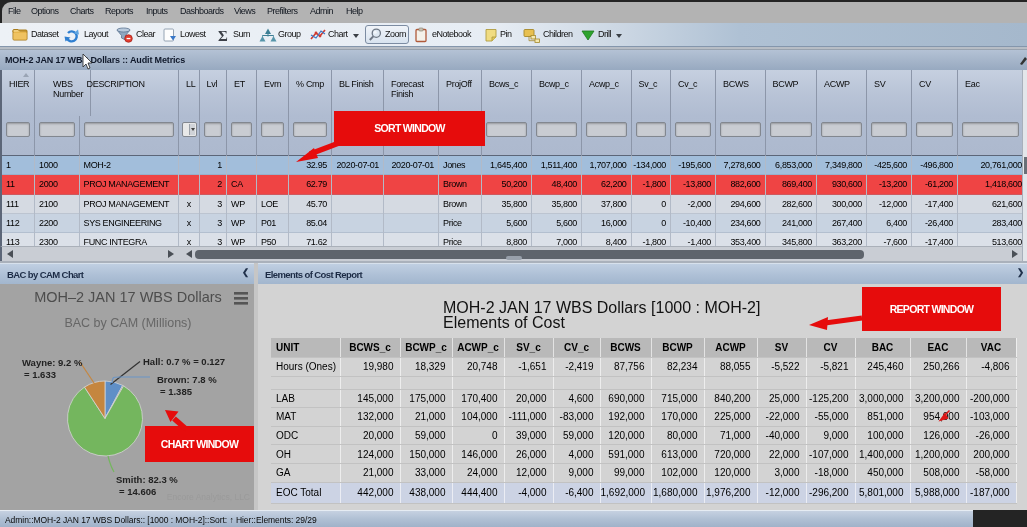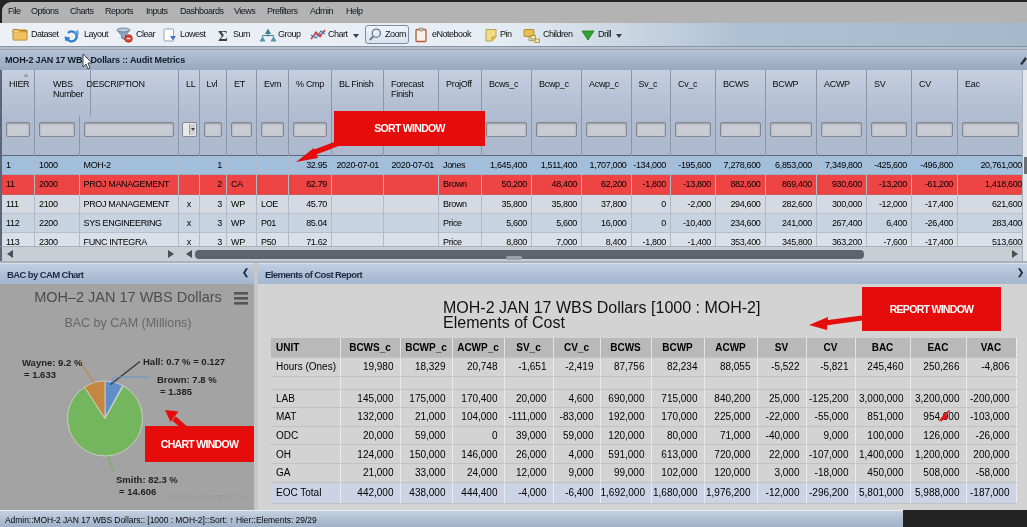--- a/index.html
+++ b/index.html
@@ -68,21 +68,21 @@
   #rtable { position:absolute; left:271px; top:338px; width:745px; border-collapse:collapse;
     font-size:10px; color:#000; table-layout:fixed; }
   #rtable td { border-right:1px solid rgba(255,255,255,.6); border-bottom:1px solid #c2c2c2;
     padding:0 6px 0 0; height:18.6px; text-align:right; white-space:nowrap; }
   #rtable td:first-child { text-align:left; padding:0 0 0 5px; }
   #rtable tr.rh td { background:#b9b9b9; font-weight:bold; text-align:center; padding:4px; height:18.5px;margin-left:16px; }
   #rtable tr.rh td:first-child { text-align:left; padding-left:5px; }
   #rtable tr.spacer td { height:13px; border-bottom:1px solid #c2c2c2; }
   #rtable tr.total td { background:#ccd3e4; height:21px; }
   
-  #statusbar { left:0; top:510px; width:903px; height:17px;
+  #statusbar { left:0; top:510px; width:973px; height:17px;
     background:linear-gradient(180deg,#c6d1e1 0%,#b0c0d4 50%,#a0b2c9 100%);
     border-top:1px solid #e6ecf3; }
   #statusbar span { position:absolute; left:5px; top:4px; font-size:8.5px; letter-spacing:-0.05px; color:#0a0a0a; }
   
   .redbox { position:absolute; background:#e60c0c; color:#fff; font-weight:bold;
     font-size:10.5px; text-align:center; letter-spacing:-0.7px; }
 </style>
 </head>
 <body>
 <div id="app">

